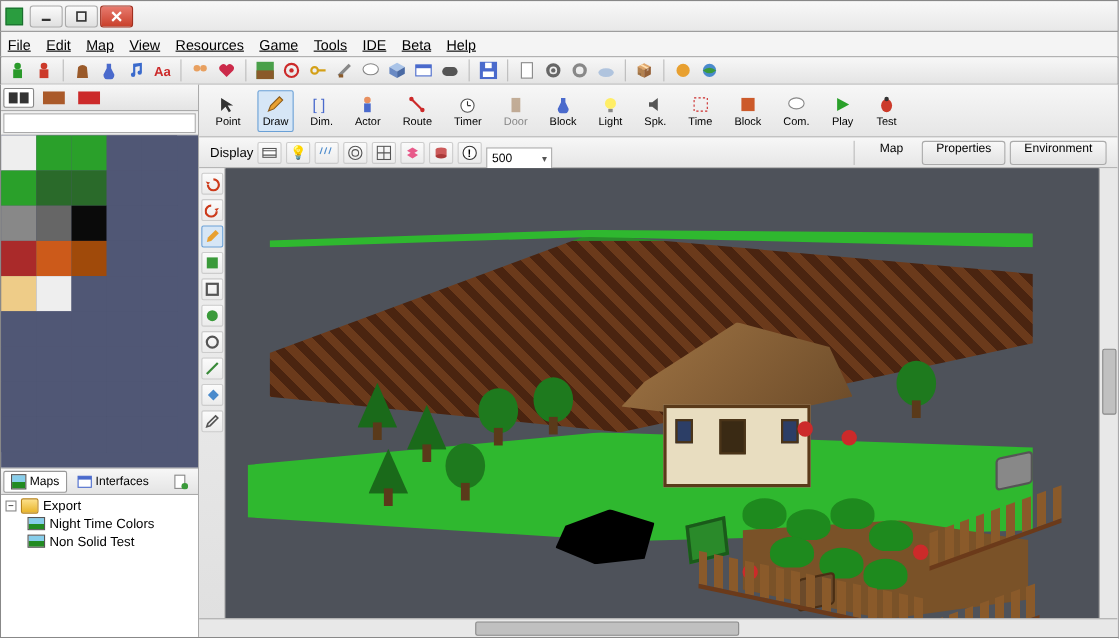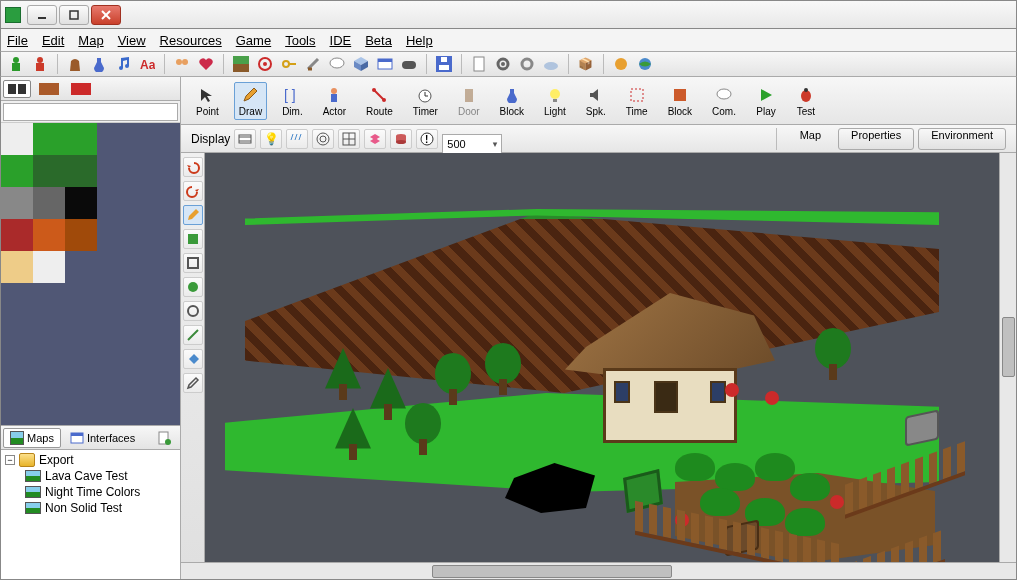--- a/index.html
+++ b/index.html
@@ -386,24 +386,20 @@
         </div>
     </div>
     <div class="tree-area">
       <div class="tree-item">
         <div class="tree-toggle">−</div>
         <div class="tree-icon folder-icon"></div>
         <span>Export</span>
       </div>
       <div class="tree-item child">
           <div class="map-thumb"></div>
-          <span>Lava Cave Test</span>
-        </div>
-      <div class="tree-item child">
-          <div class="map-thumb"></div>
           <span>Night Time Colors</span>
         </div>
       <div class="tree-item child">
           <div class="map-thumb"></div>
           <span>Non Solid Test</span>
         </div>
     </div>
   </div>
 
   <div class="editor">

